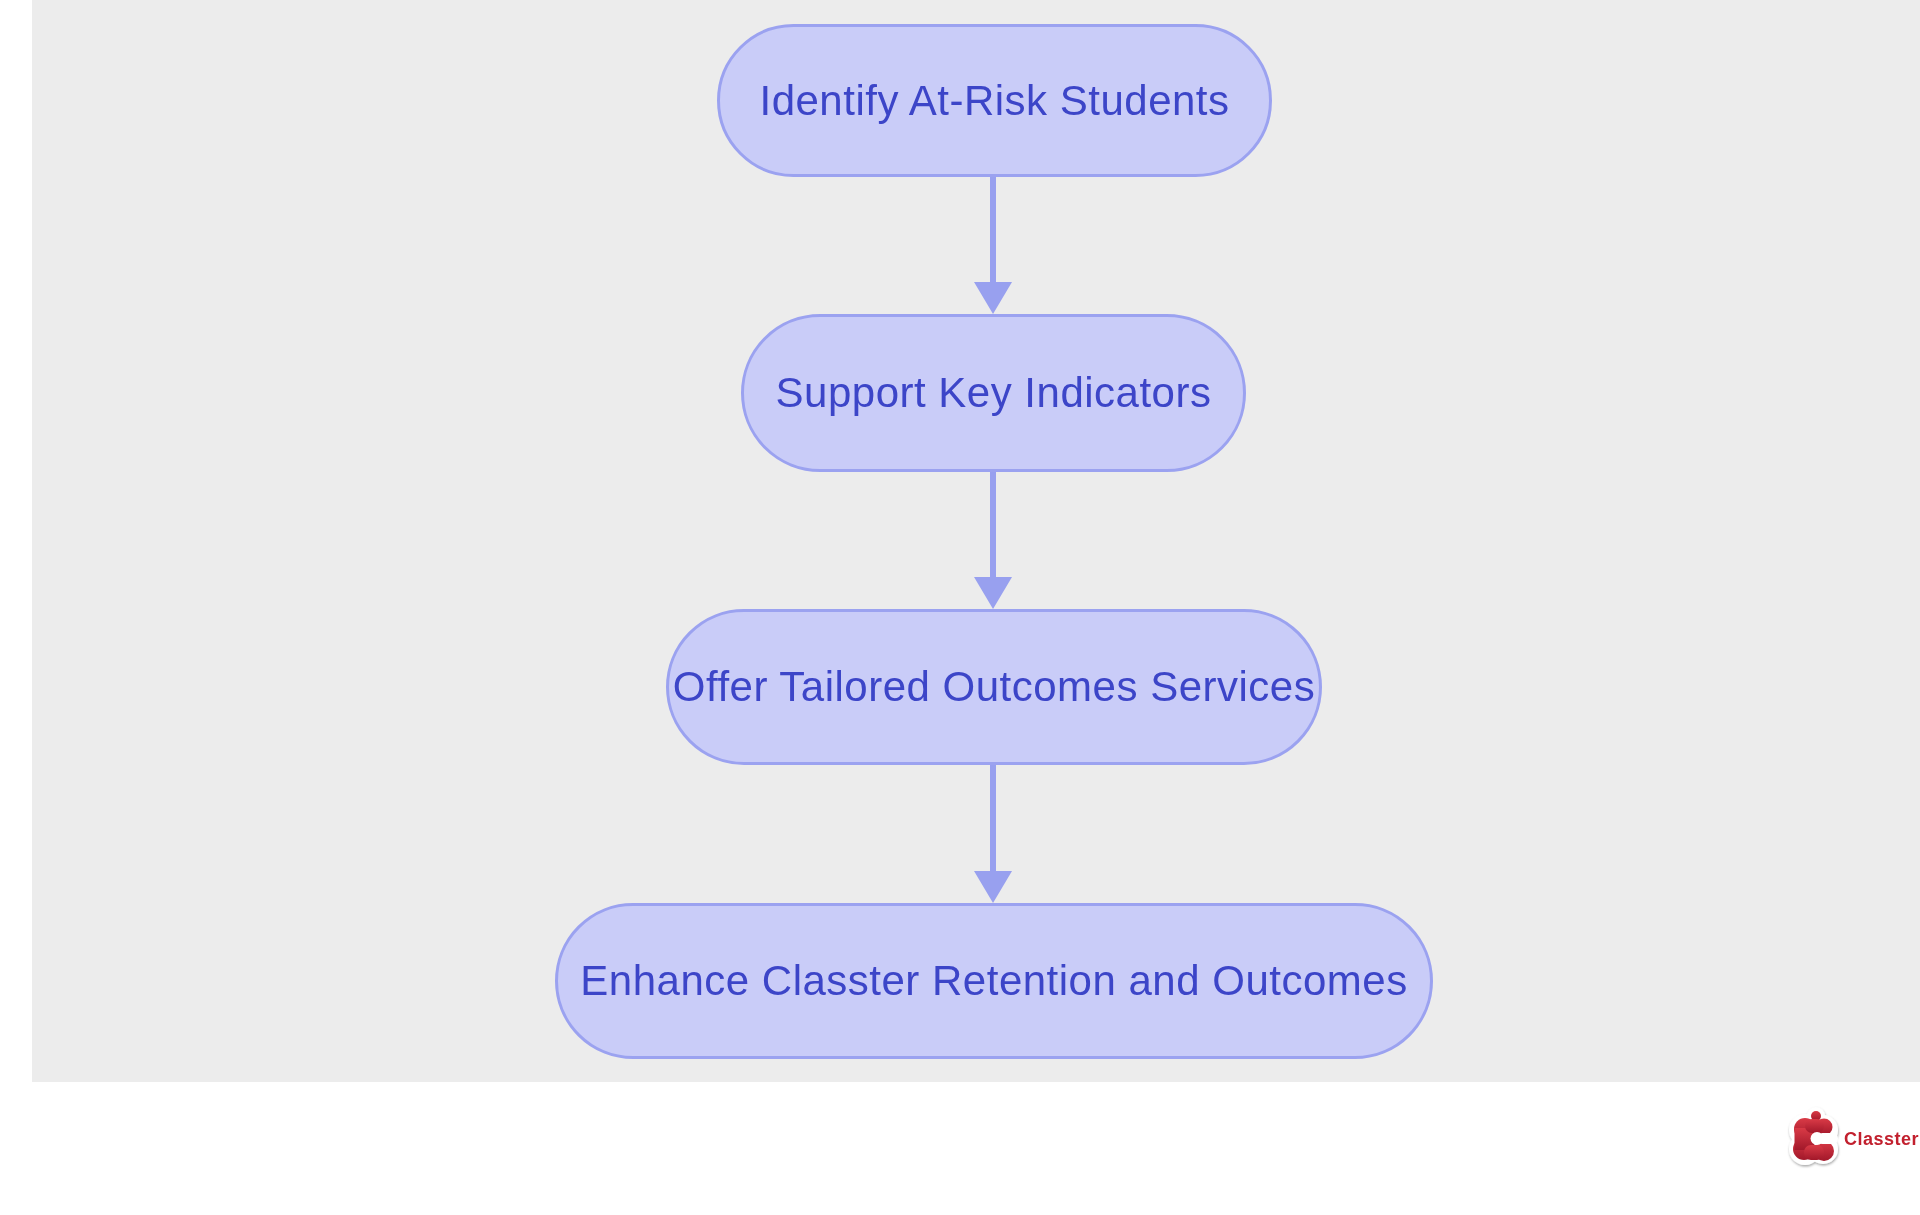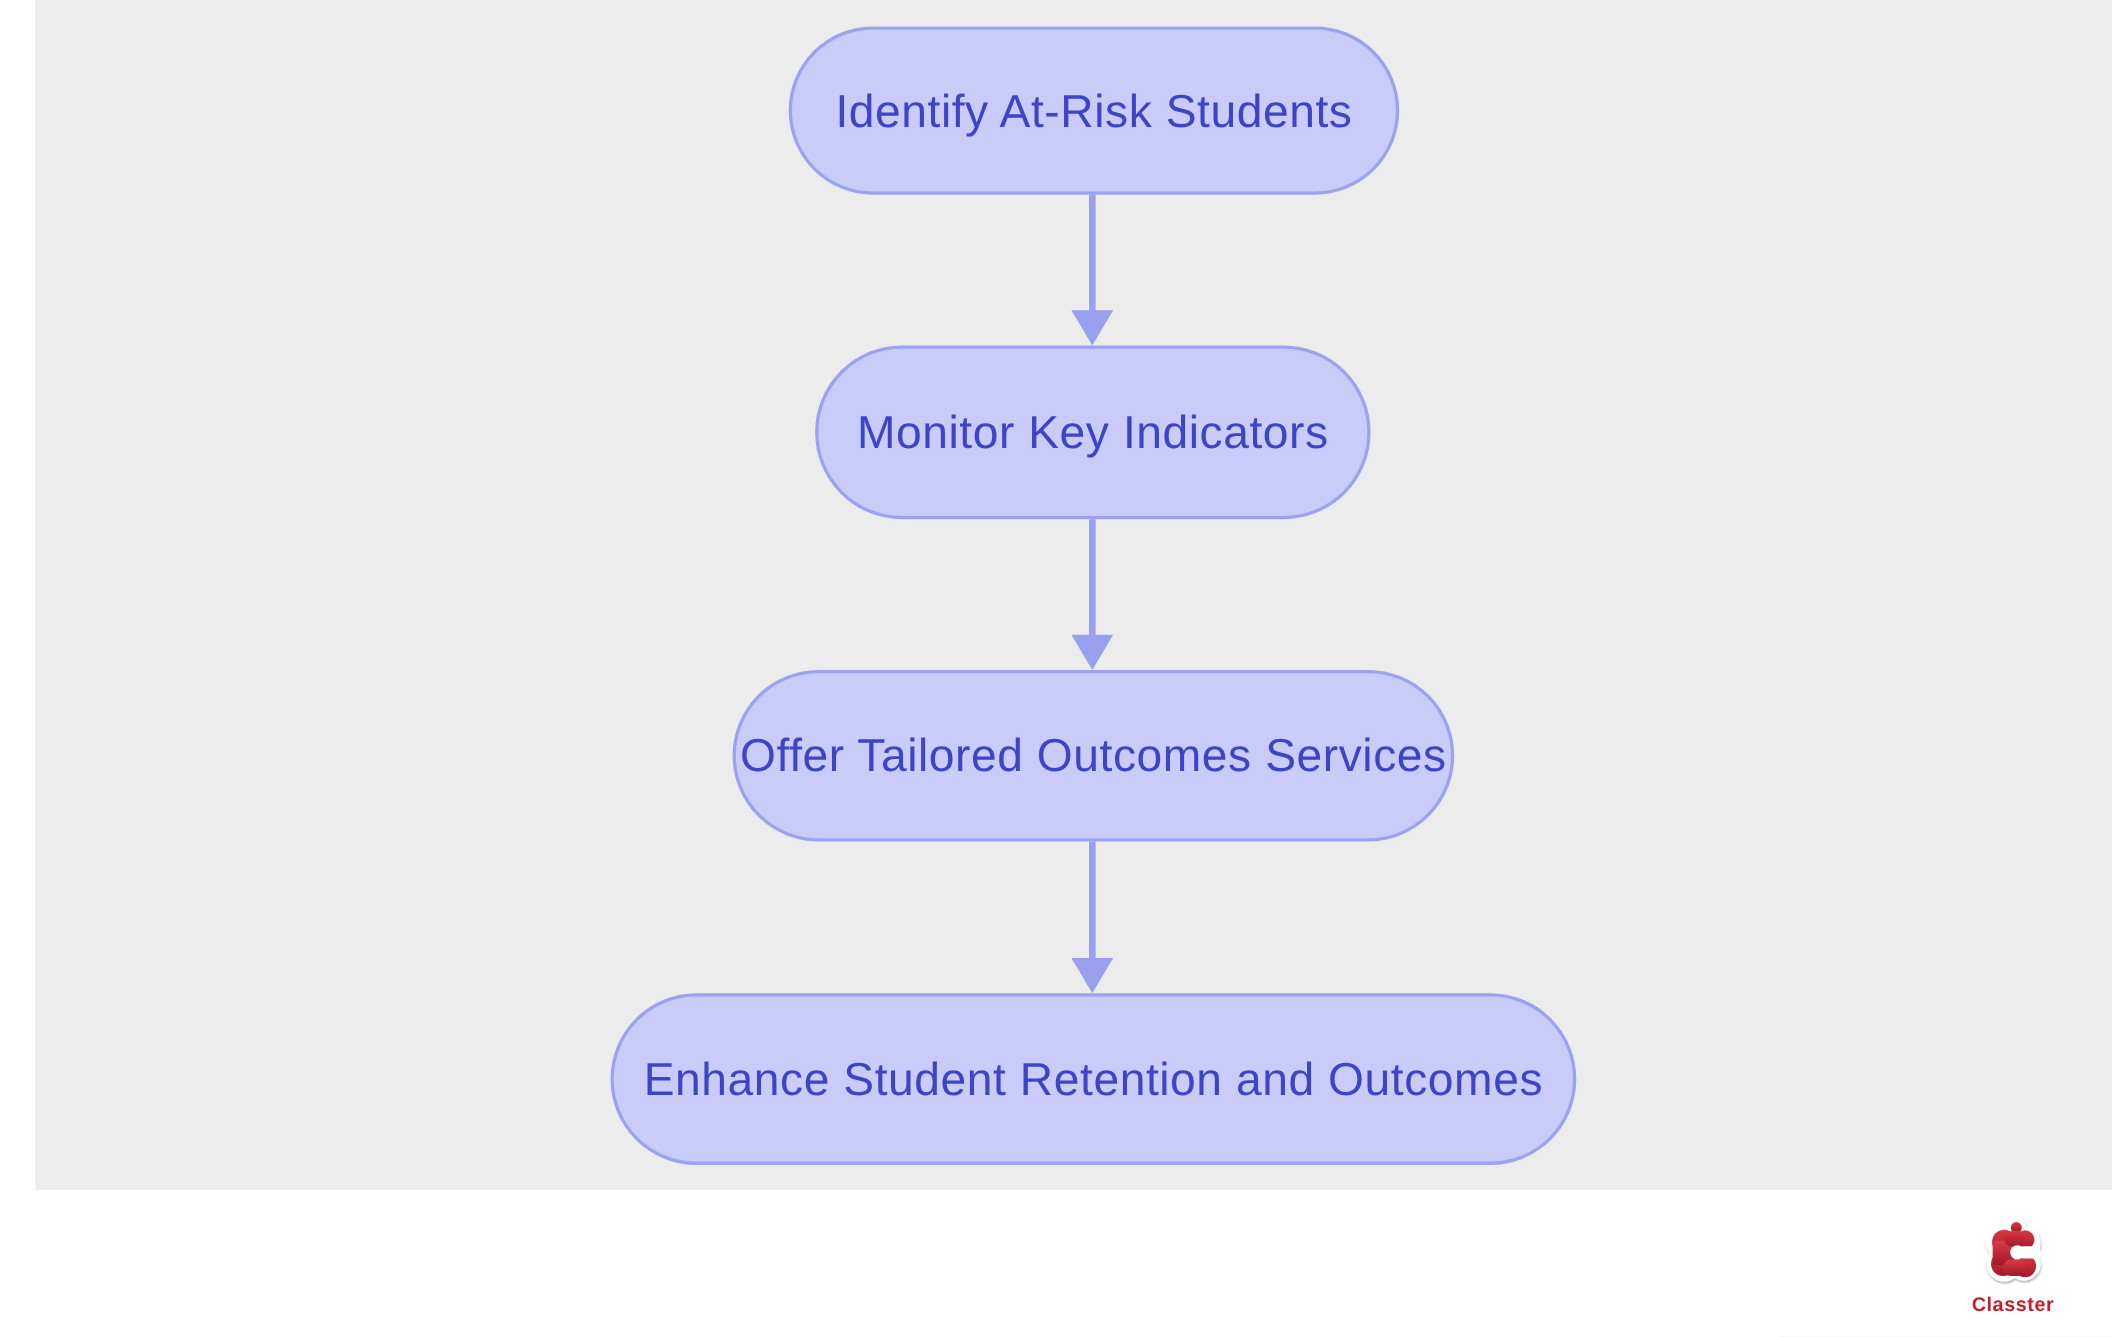--- a/index.html
+++ b/index.html
@@ -70,21 +70,21 @@
     position: absolute;
     left: 0; top: 1082px;
     width: 1920px; height: 133px;
     background: #ffffff;
   }
   .brand {
     position: absolute;
     left: 1782px; top: 1103px;
     width: 96px;
     display: flex;
-    flex-direction: column;
+    flex-direction: row;
     align-items: center;
   }
   .brand-text {
     margin-top: 2px;
     color: #c2202e;
     font-size: 18px;
     font-weight: 700;
     letter-spacing: 0.5px;
   }
 </style>
@@ -94,35 +94,35 @@
 <div class="canvas">
 
   <div class="node n1">
     <span class="label">Identify At-Risk Students</span>
   </div>
 
   <div class="arrow-line a1-line"></div>
   <div class="arrow-head a1-head"></div>
 
   <div class="node n2">
-    <span class="label">Monitor Key Indicators</span>
+    <span class="label">Support Key Indicators</span>
   </div>
 
   <div class="arrow-line a2-line"></div>
   <div class="arrow-head a2-head"></div>
 
   <div class="node n3">
     <span class="label">Offer Tailored Outcomes Services</span>
   </div>
 
   <div class="arrow-line a3-line"></div>
   <div class="arrow-head a3-head"></div>
 
   <div class="node n4">
-    <span class="label">Enhance Student Retention and Outcomes</span>
+    <span class="label">Enhance Classter Retention and Outcomes</span>
   </div>
 
 </div>
 
 <div class="footer"></div>
 
 <div class="brand">
   <span>
     <svg width="62" height="66" viewBox="0 0 62 66">
       <defs>

